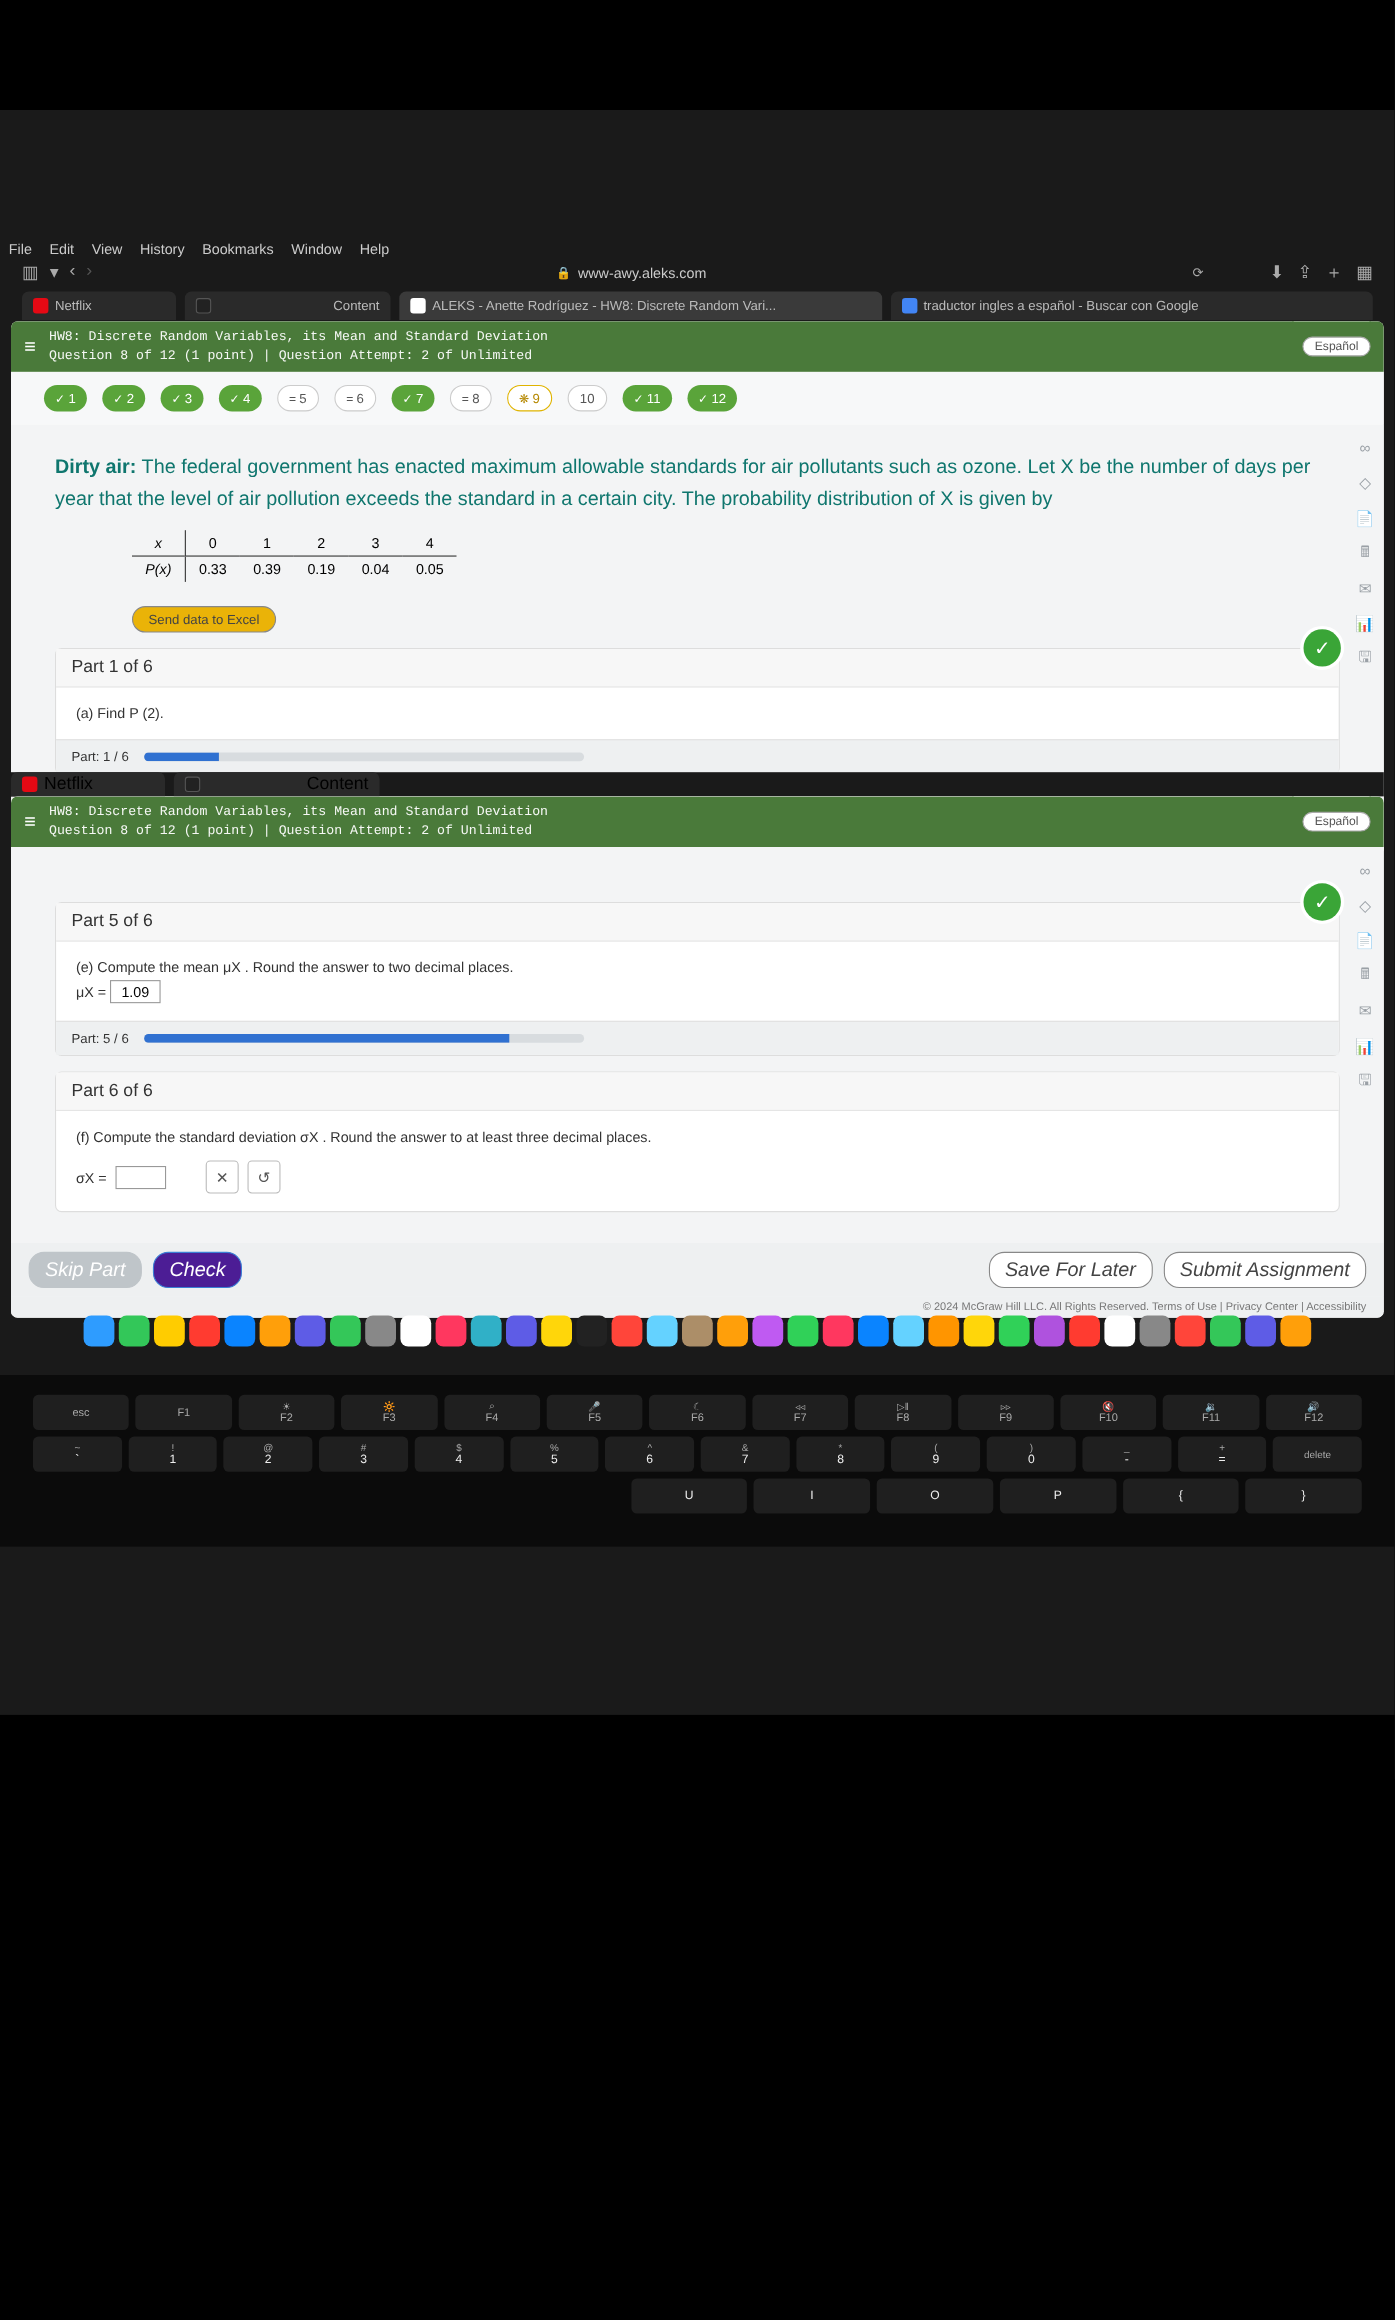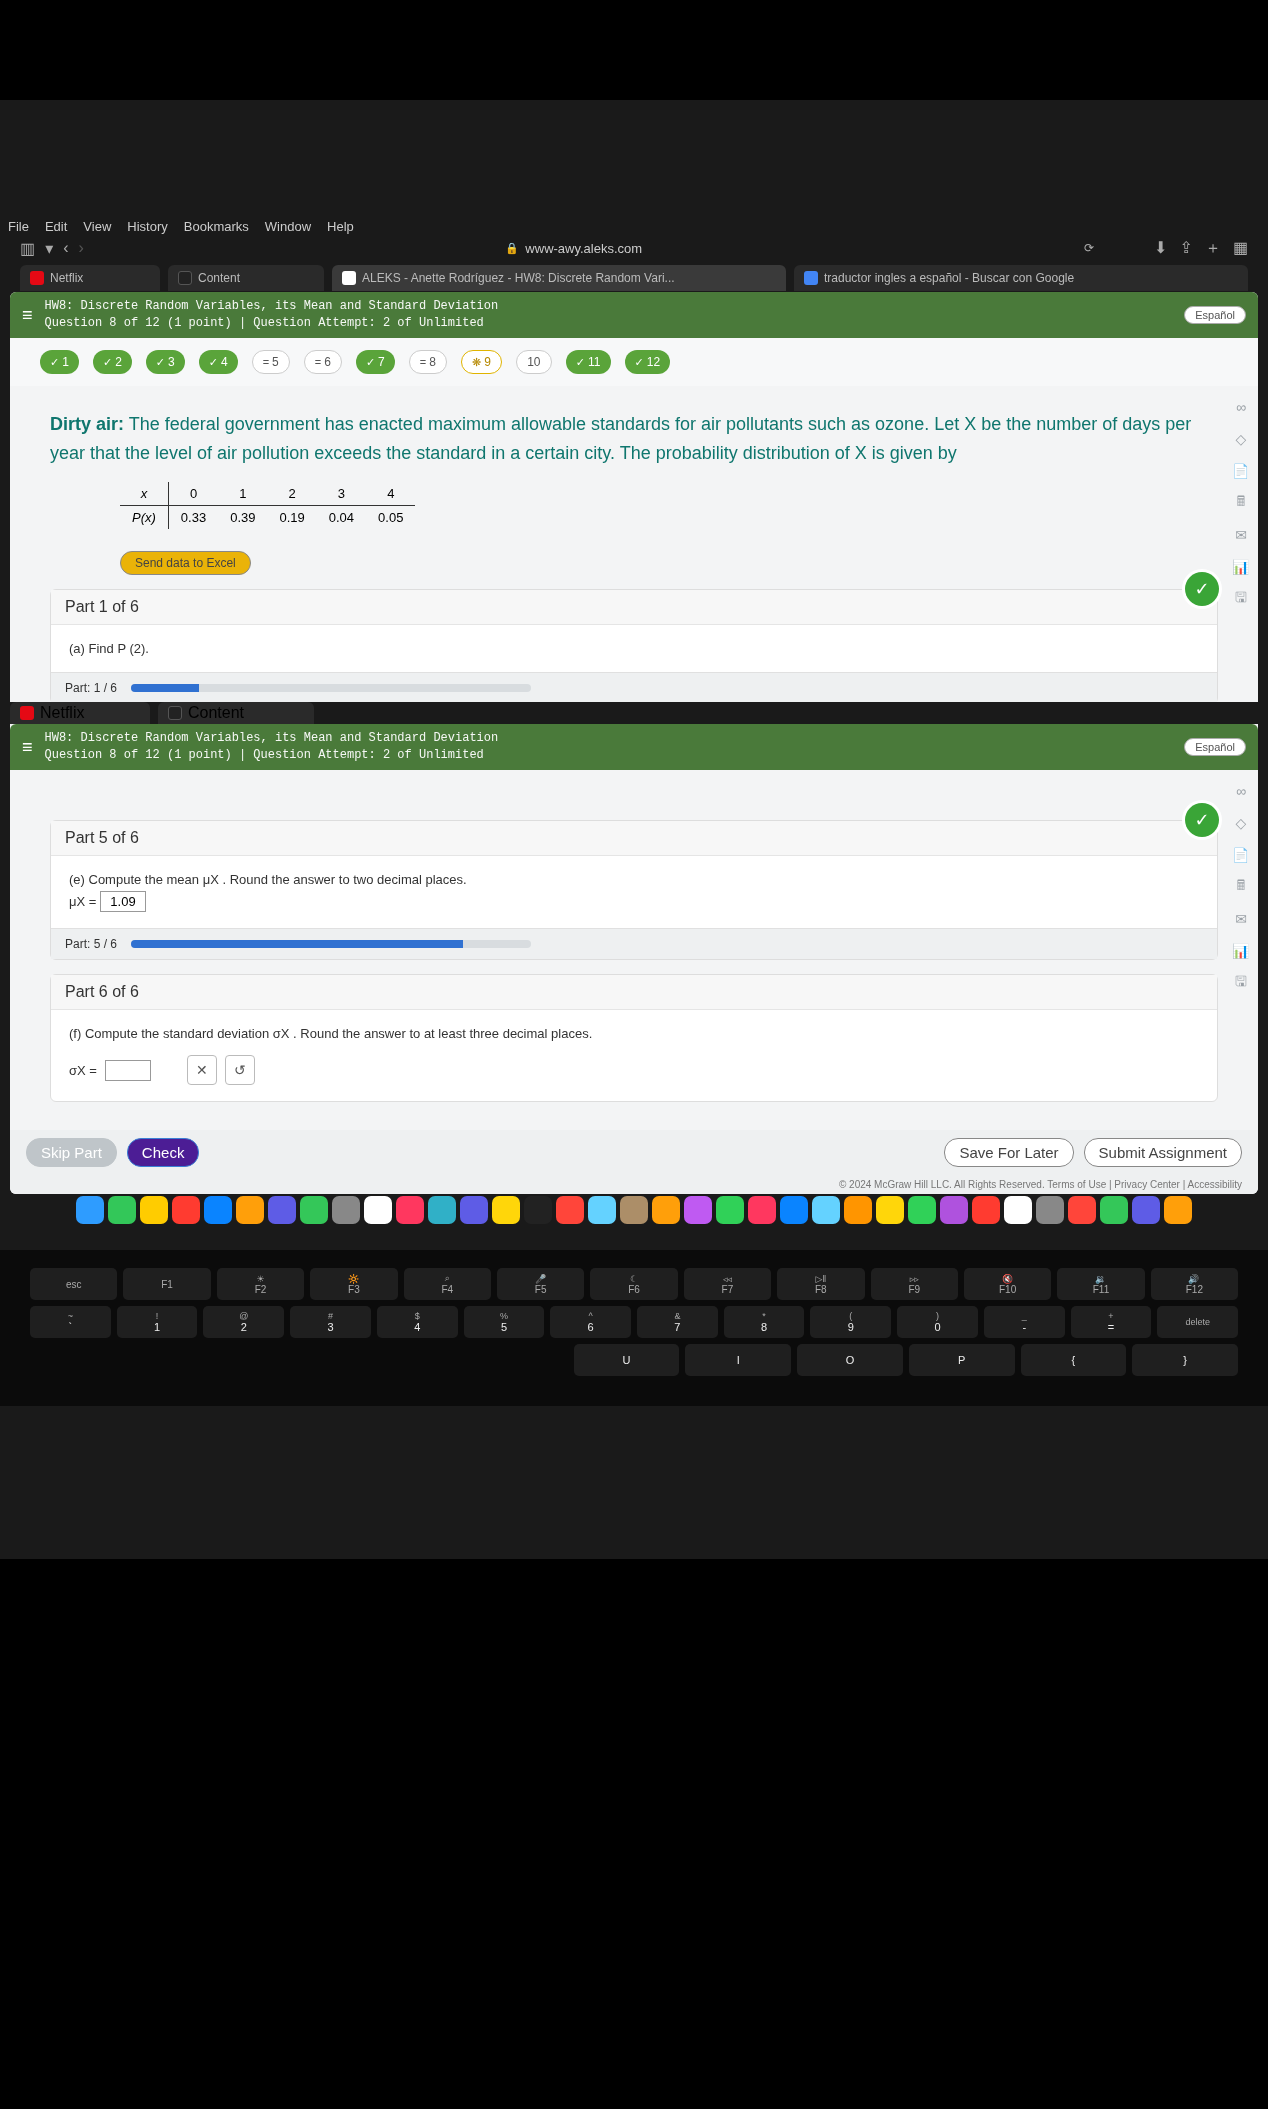--- a/index.html
+++ b/index.html
@@ -79,21 +79,21 @@
   }
   .tab {
     background: #2a2a2a;
     border-radius: 6px 6px 0 0;
     padding: 4px 10px;
     display: flex;
     align-items: center;
     gap: 6px;
   }
   .tab.inactive1 { width: 140px; }
-  .tab.inactive2 { width: 156px; }
+  .tab.inactive2 { width: 187px; justify-content: space-between; }
   .tab.active { background: #3a3a3a; flex: 1; }
   .tab.helper { flex: 1; }
   .tab .ico { width: 14px; height: 14px; border-radius: 3px; display:inline-block; }
   .ico.n { background: #e50914; }
   .ico.bb { background: #222; border: 1px solid #555; }
   .ico.a { background: #fff; }
   .ico.g { background: #4285f4; }
 
   
   .aleks-top {
@@ -264,24 +264,25 @@
     display: flex;
     justify-content: space-between;
     align-items: center;
     padding: 8px 16px;
     background: #eef0f1;
   }
   .footer-actions .left { display:flex; gap:10px; }
   .btn {
     padding: 5px 14px;
     border-radius: 14px;
-    font-size: 15px;
+    font-size: 18px;
     border: 1px solid #888;
     background: #fff;
     color: #444;
+    font-style: italic;
   }
   .btn.primary { background: #4c1d95; color: #fff; border-color: #3a7fd5; }
   .btn.grey { background: #bfc5c9; color: #fff; border-color: #bfc5c9; }
   .footer-legal { padding: 4px 16px; font-size: 10px; color: #777; text-align: right; background:#eef0f1;}
 
   
   .side-rail {
     position: absolute;
     right: 6px;
     top: 10px;

